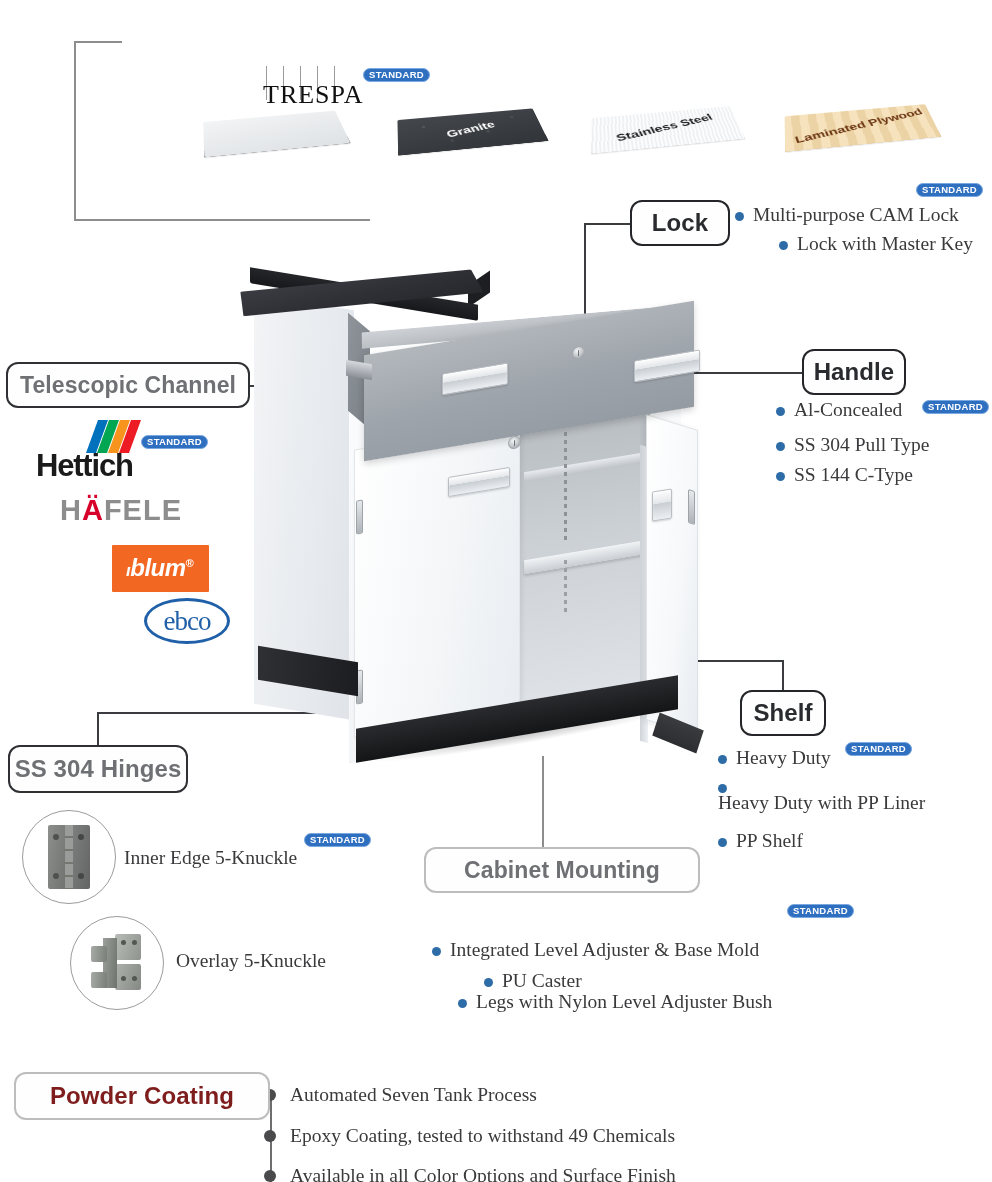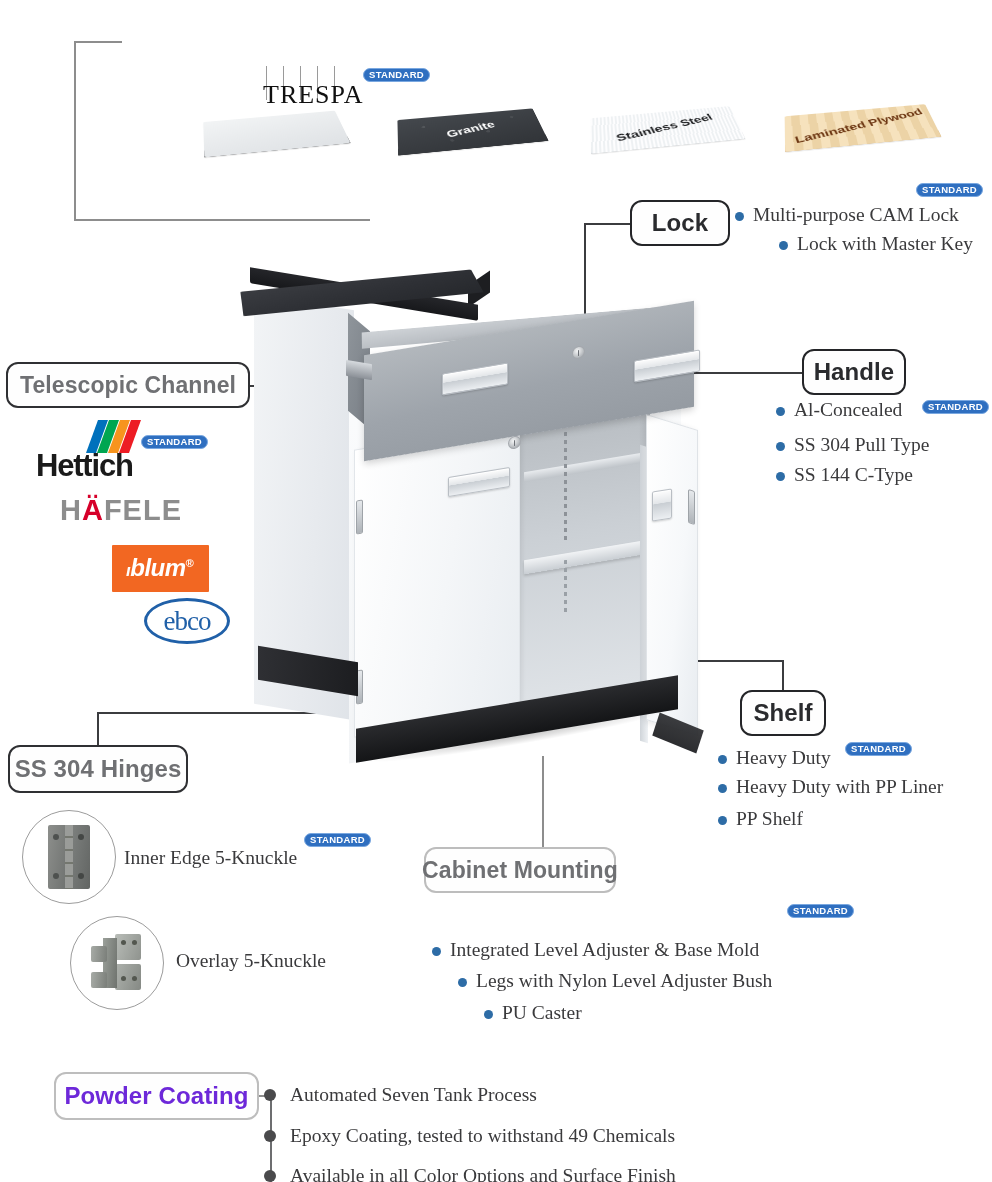--- a/index.html
+++ b/index.html
@@ -525,55 +525,55 @@
   <div class="label-box black" style="left:740px; top:690px; width:86px; height:46px; font-size:24px;">Shelf</div>
   <div class="ln lnv dk" style="left:782px; top:660px; height:32px;"></div>
   <div class="ln lnh dk" style="left:626px; top:660px; width:158px;"></div>
   <div class="ln lnv dk" style="left:626px; top:556px; height:106px;"></div>
 
   <div class="blist" style="left:718px; top:748px;">
     <div class="bitem" style="margin-bottom:9px;">
       <span class="bdot"></span>
       <span class="btext">Heavy Duty</span>
     </div>
-    <div class="bitem" style="margin-bottom:11px;">
+    <div class="bitem" style="margin-bottom:17px;flex-direction:column;">
       <span class="bdot"></span>
       <span class="btext">Heavy Duty with PP Liner</span>
     </div>
     <div class="bitem">
       <span class="bdot"></span>
       <span class="btext">PP Shelf</span>
     </div>
   </div>
   <div class="std-abs" style="left:845px; top:742px;">
     <span class="std">STANDARD</span>
   </div>
 
-  <div class="label-box light" style="left:424px; top:847px; width:192px; height:46px; font-size:23px;">Cabinet Mounting</div>
+  <div class="label-box light" style="left:424px; top:847px; width:276px; height:46px; font-size:23px;">Cabinet Mounting</div>
   <div class="ln lnv" style="left:542px; top:756px; height:92px;"></div>
 
   <div class="blist" style="left:432px; top:940px;">
     <div class="bitem" style="margin-bottom:11px;">
       <span class="bdot"></span>
       <span class="btext">Integrated Level Adjuster &amp; Base Mold</span>
     </div>
+    <div class="bitem" style="margin-left:52px;">
+      <span class="bdot"></span>
+      <span class="btext">PU Caster</span>
+    </div>
     <div class="bitem" style="margin-left:26px; margin-bottom:11px;">
       <span class="bdot"></span>
       <span class="btext">Legs with Nylon Level Adjuster Bush</span>
-    </div>
-    <div class="bitem" style="margin-left:52px;">
-      <span class="bdot"></span>
-      <span class="btext">PU Caster</span>
     </div>
   </div>
   <div class="std-abs" style="left:787px; top:904px;">
     <span class="std">STANDARD</span>
   </div>
 
-  <div class="label-box light" style="left:14px; top:1072px; width:205px; height:48px; font-size:24px; color:#6d28d9;margin-left:40px;">Powder Coating</div>
+  <div class="label-box light" style="left:14px; top:1072px; width:256px; height:48px; font-size:24px; color:#7f1d1d;">Powder Coating</div>
   <div class="ln lnh" style="left:234px; top:1095px; width:36px;"></div>
   <div class="ln lnv" style="left:270px; top:1095px; height:90px; background:#6d6e70;"></div>
 
   <div class="pc-dot" style="left:264px; top:1089px;"></div>
   <div class="pc-text" style="left:290px; top:1084px;">Automated Seven Tank Process</div>
 
   <div class="pc-dot" style="left:264px; top:1130px;"></div>
   <div class="pc-text" style="left:290px; top:1125px;">Epoxy Coating, tested to withstand 49 Chemicals</div>
 
   <div class="pc-dot" style="left:264px; top:1170px;"></div>

